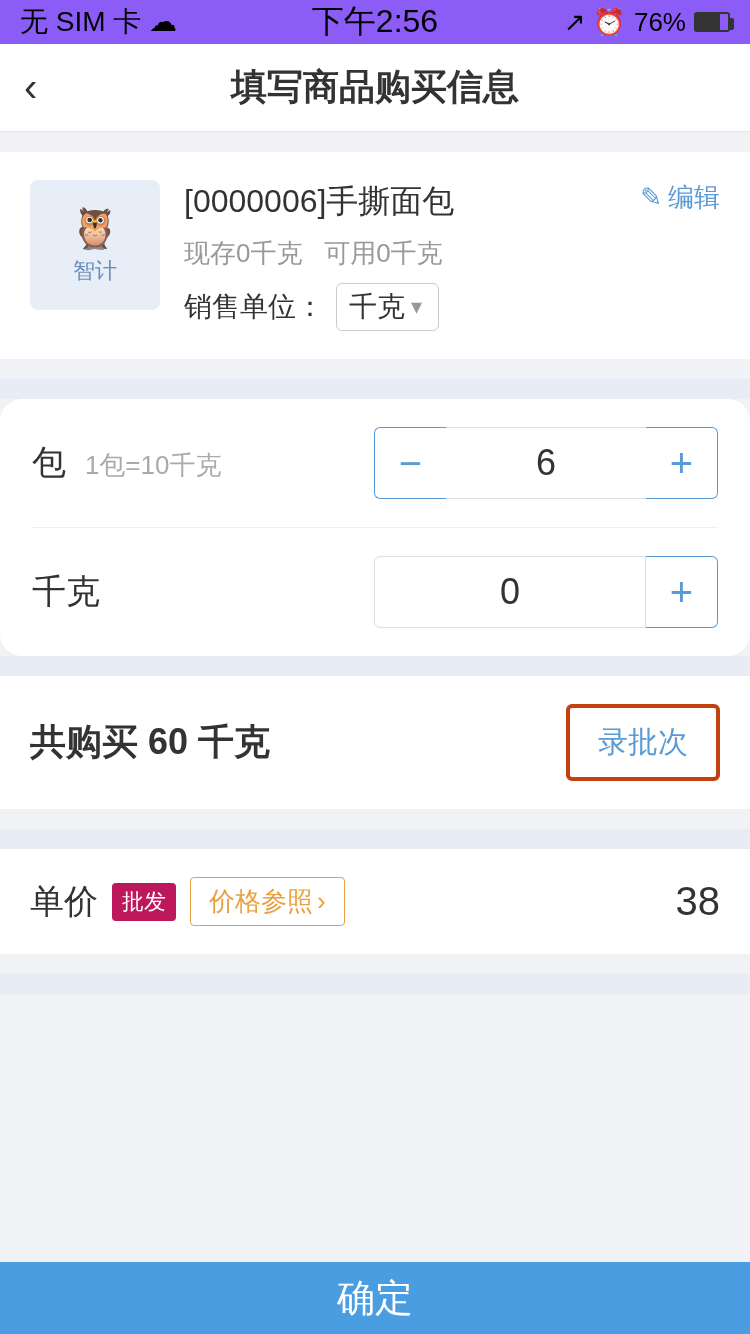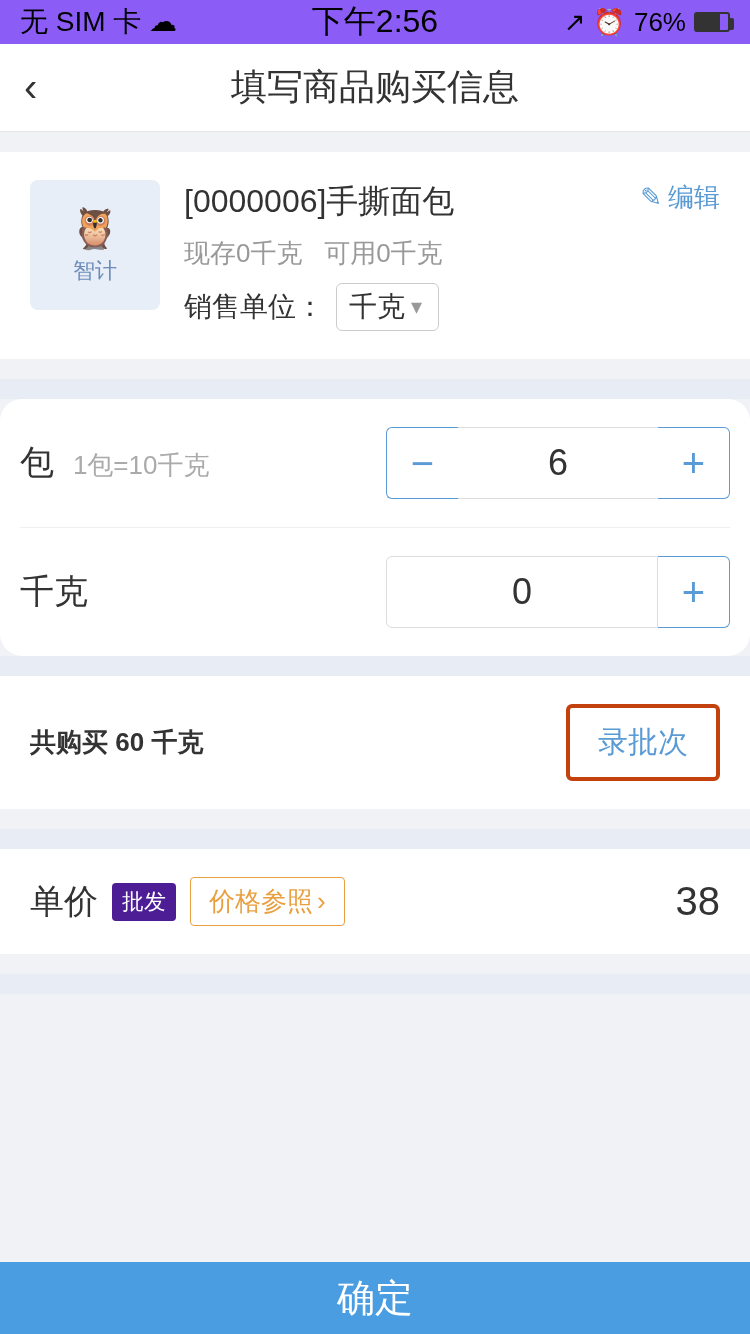--- a/index.html
+++ b/index.html
@@ -39,21 +39,21 @@
     }
     .nav-back {
       position: absolute;
       left: 24px;
       font-size: 40px;
       color: #333;
       cursor: pointer;
     }
     .nav-title {
       font-size: 36px;
-      font-weight: 400;
+      font-weight: 700;
       color: #333;
     }
 
     
     .product-card {
       background: #fff;
       padding: 28px 30px;
       display: flex;
       align-items: flex-start;
       gap: 24px;
@@ -123,21 +123,21 @@
 
     
     .divider {
       height: 20px;
       background: #e8edf5;
     }
 
     
     .form-section {
       background: #fff;
-      padding: 0 20px;
+      padding: 0 32px;
       border-radius: 22px;
     }
     .form-row {
       display: flex;
       align-items: center;
       justify-content: space-between;
       padding: 28px 0;
       border-bottom: 1px solid #f0f0f0;
     }
     .form-row:last-child { border-bottom: none; }
@@ -201,21 +201,21 @@
     
     .total-section {
       background: #fff;
       padding: 28px 30px;
       display: flex;
       align-items: center;
       justify-content: space-between;
       margin-bottom: 20px;
     }
     .total-text {
-      font-size: 26px;
+      font-size: 36px;
       color: #333;
     }
     .total-text span { font-weight: 600; }
     .batch-btn {
       border: 4px solid #c2410c;
       color: #5b9bd5;
       background: #fff;
       padding: 14px 28px;
       font-size: 30px;
       border-radius: 6px;
@@ -231,21 +231,21 @@
       justify-content: space-between;
       margin-bottom: 20px;
     }
     .price-left {
       display: flex;
       align-items: center;
       gap: 14px;
     }
     .price-label { font-size: 34px; color: #333; }
     .badge-pifa {
-      background: #4c1d95;
+      background: #be185d;
       color: #fff;
       font-size: 22px;
       padding: 4px 10px;
       border-radius: 4px;
     }
     .price-ref-btn {
       border: 1px solid #e8a040;
       color: #e8a040;
       background: #fff;
       padding: 6px 18px;

